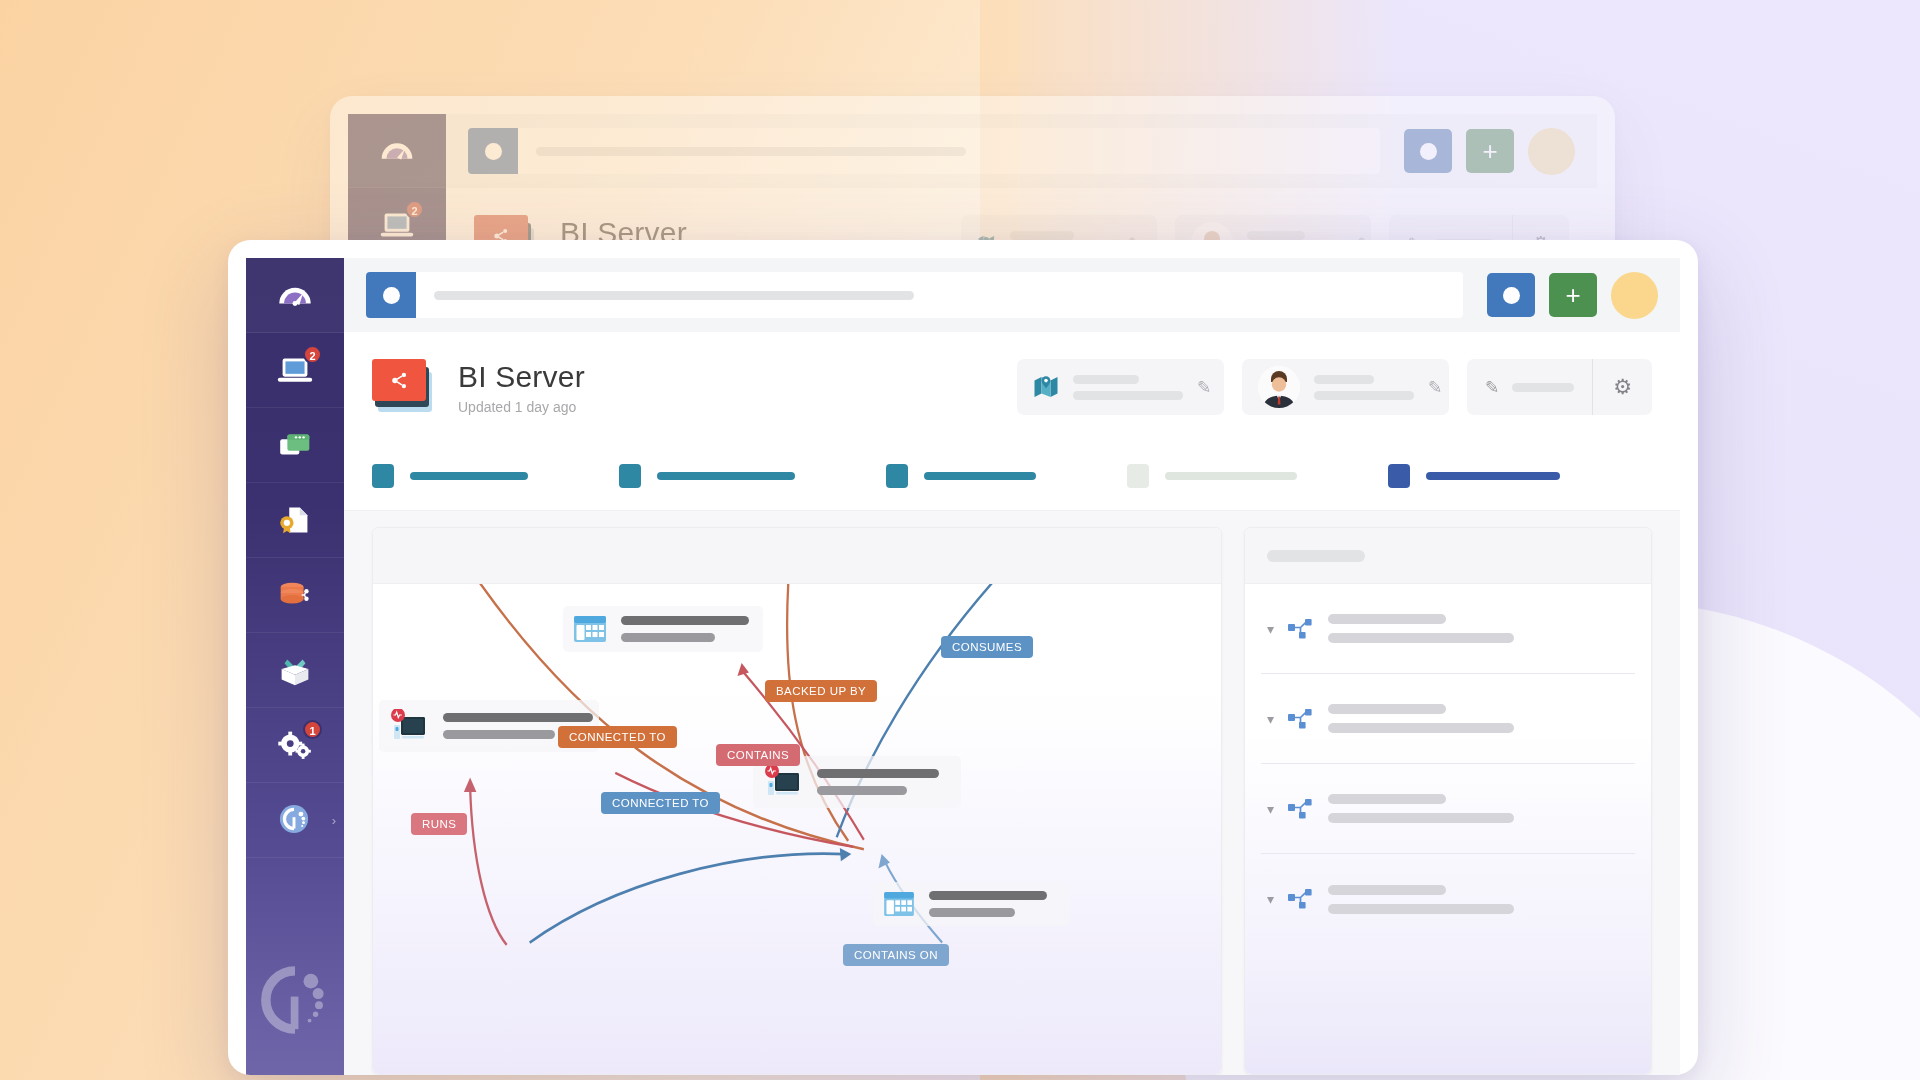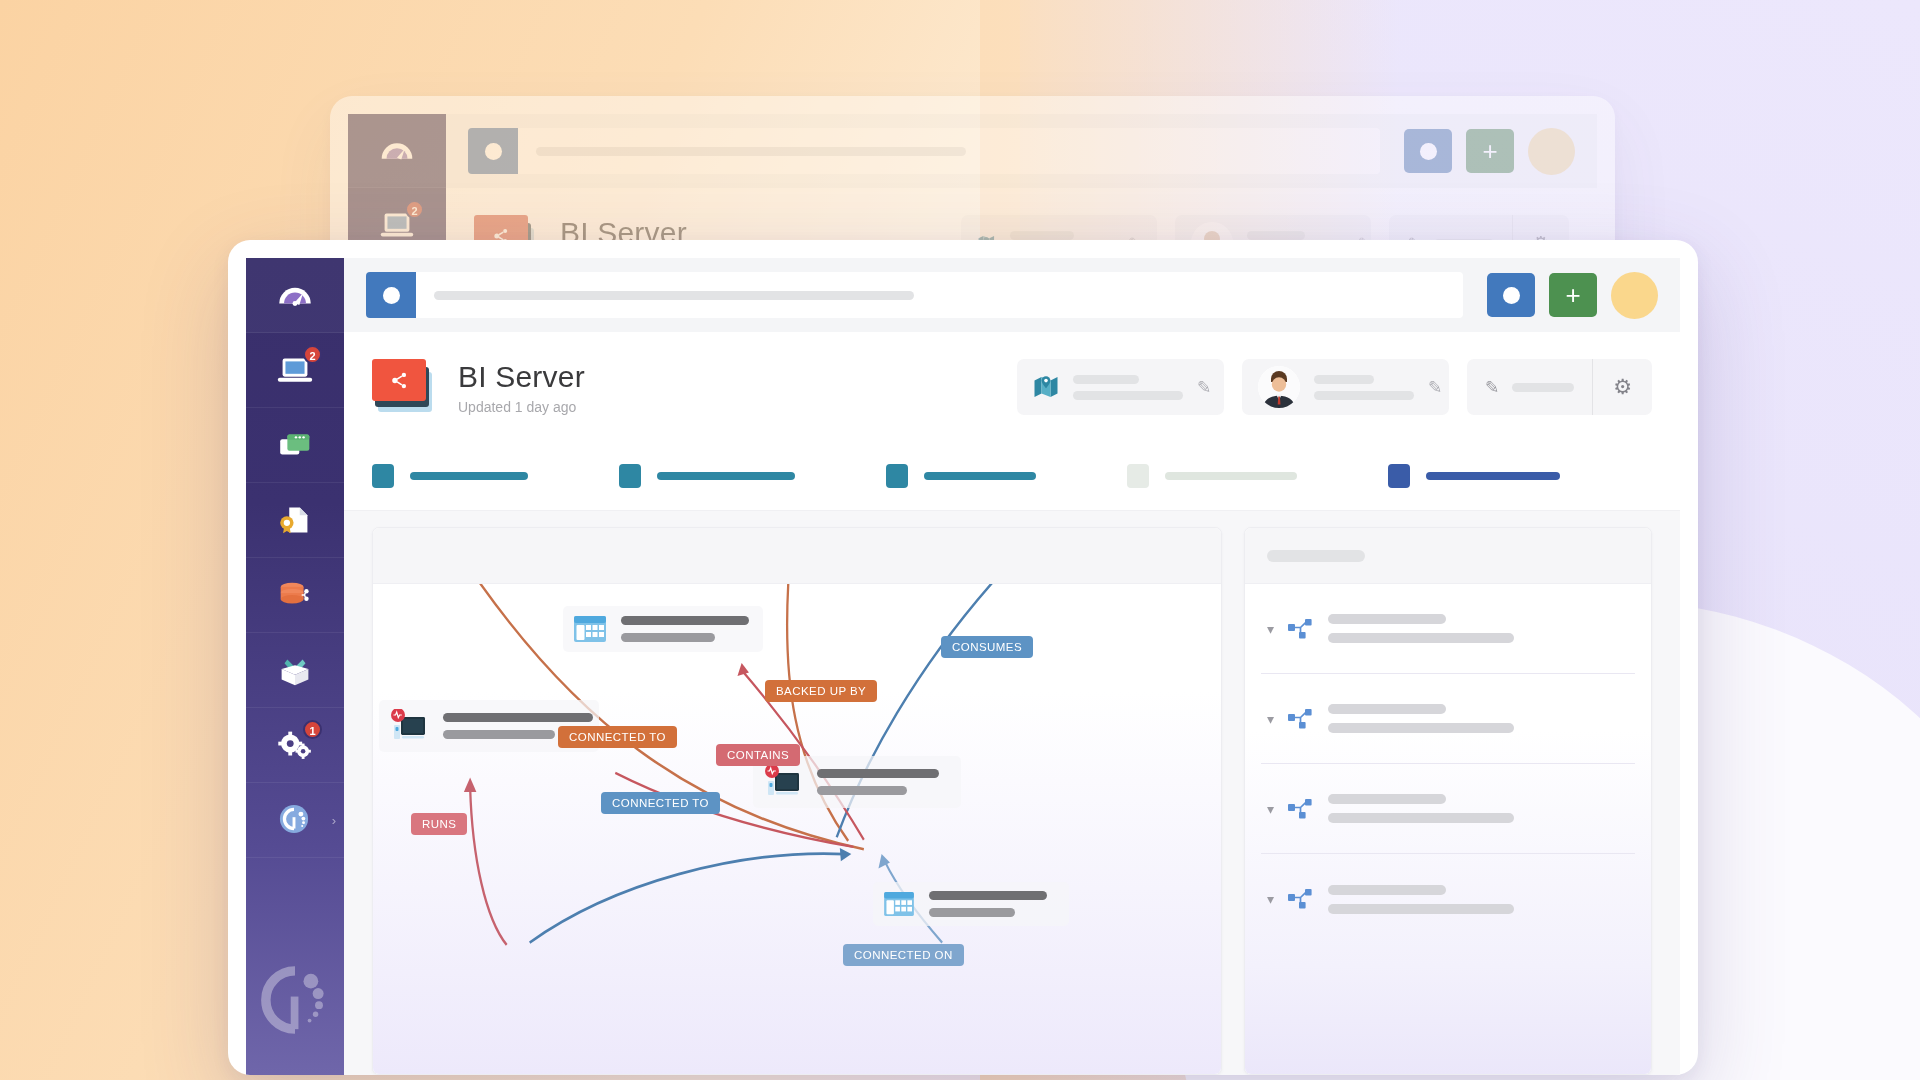--- a/index.html
+++ b/index.html
@@ -721,21 +721,21 @@
                   <div class="nl sec" style="width:86px"></div>
               </div>
             </div>
 
             <div class="edge-label el-orange" style="left:185px;top:142px">CONNECTED TO</div>
             <div class="edge-label el-red" style="left:343px;top:160px">CONTAINS</div>
             <div class="edge-label el-orange" style="left:392px;top:96px">BACKED UP BY</div>
             <div class="edge-label el-blue" style="left:568px;top:52px">CONSUMES</div>
             <div class="edge-label el-blue" style="left:228px;top:208px">CONNECTED TO</div>
             <div class="edge-label el-pink" style="left:38px;top:229px">RUNS</div>
-            <div class="edge-label el-blue2" style="left:470px;top:360px">CONNECTED ON</div>
+            <div class="edge-label el-blue2" style="left:470px;top:360px">CONTAINS ON</div>
           </div>
         </section>
 
         <aside class="panel list-panel">
           <div class="panel-head">
             <div class="ph" style="width:98px;height:12px"></div>
           </div>
           <div class="list-rows">
 
             <div class="lrow">

